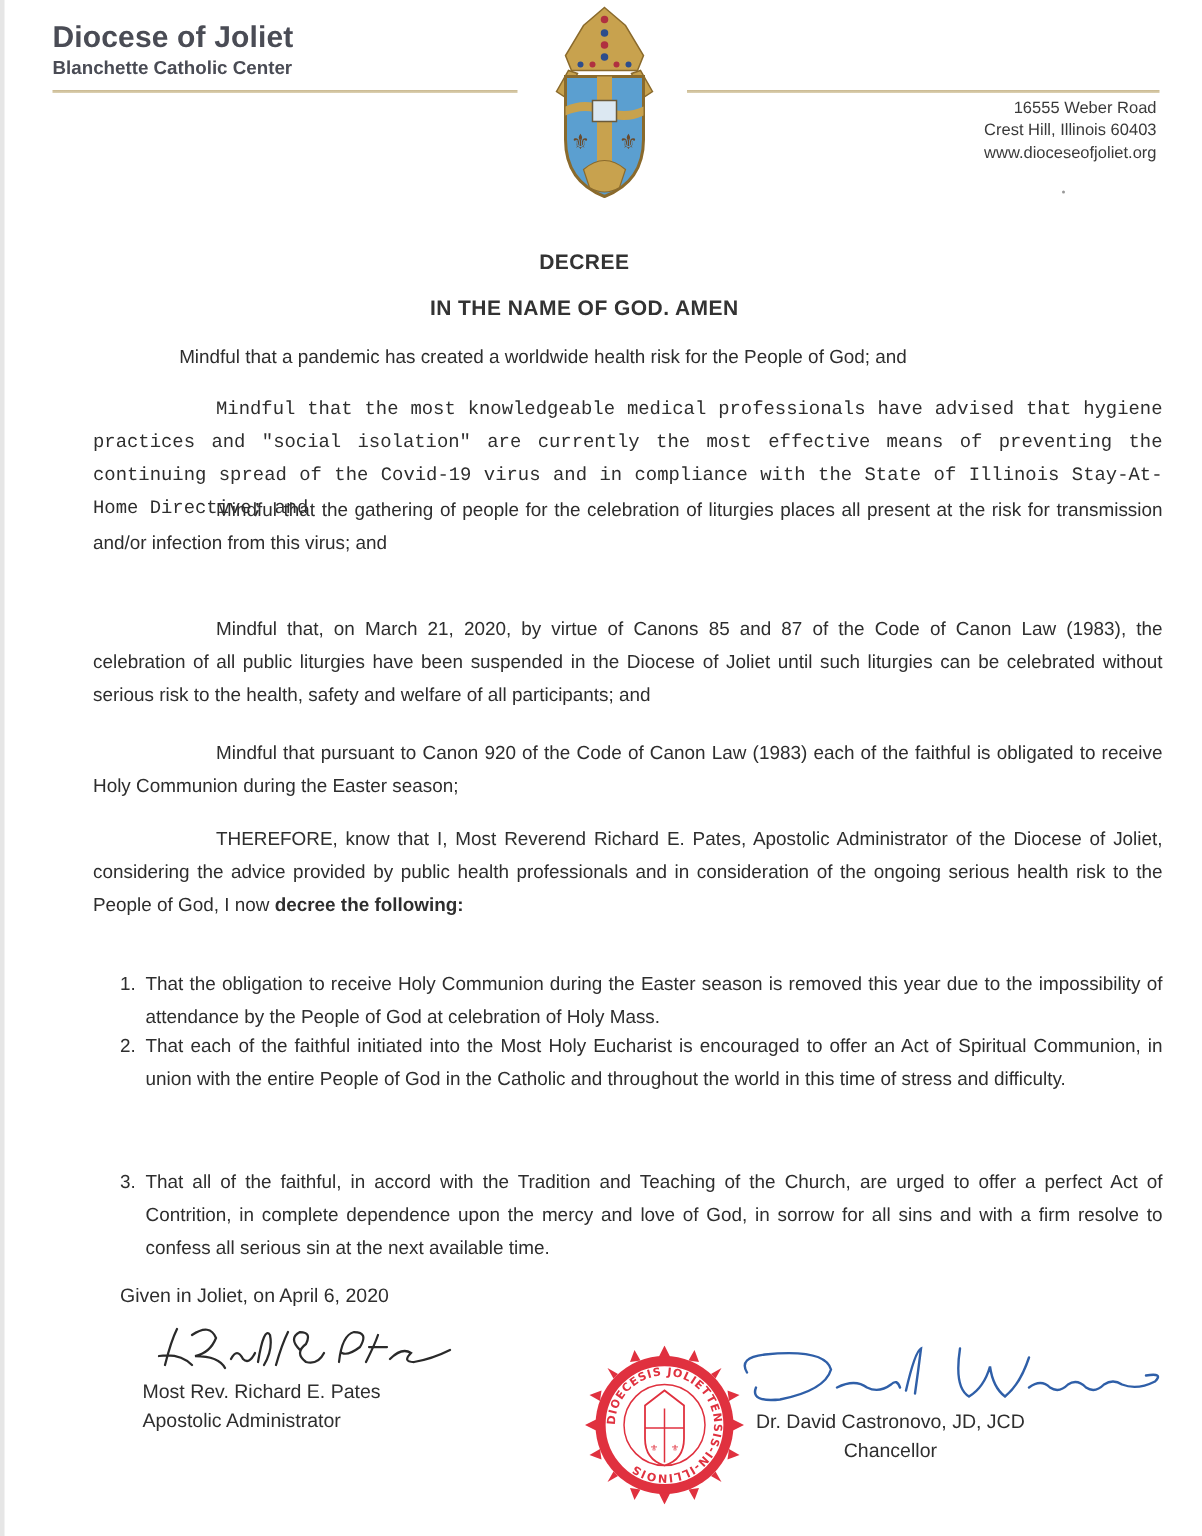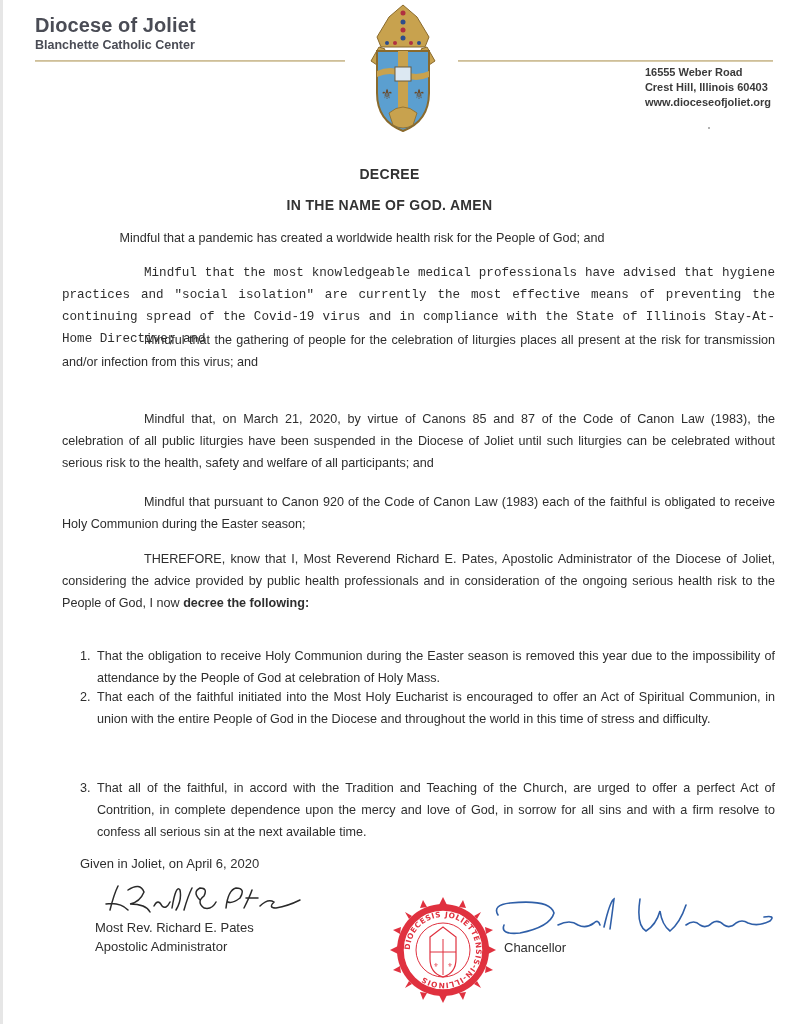--- a/index.html
+++ b/index.html
@@ -7,21 +7,21 @@
       width: 801px; height: 1024px; background: #ffffff; position: relative; overflow: hidden;
       font-family: "Liberation Sans", "DejaVu Sans", sans-serif; color: #2b2b2b;
     }
     .left-edge { position: absolute; left: 0; top: 0; width: 3px; height: 1024px; background: #e6e6e6; }
     .hdr-title { position: absolute; left: 35px; top: 14px; font-size: 20px; font-weight: bold; color: #4a4c55; letter-spacing: 0.1px; }
     .hdr-sub { position: absolute; left: 35px; top: 38px; font-size: 12.5px; font-weight: bold; color: #4a4c55; }
     .rule { position: absolute; height: 2px; background: linear-gradient(#c9b88f, #ddd2b4); }
     .rule.left { left: 35px; top: 60px; width: 310px; }
     .rule.right { left: 458px; top: 60px; width: 315px; }
     .crest { position: absolute; left: 355px; top: 3px; width: 96px; height: 130px; }
-    .addr { position: absolute; right: 30px; top: 65px; text-align: left; font-size: 11px; line-height: 15px; color: #3a3a3a; font-weight: bold; }
+    .addr { position: absolute; right: 30px; top: 65px; text-align: right; font-size: 11px; line-height: 15px; color: #3a3a3a; }
     .heading { position: absolute; left: 0; width: 779px; text-align: center; font-weight: bold; font-size: 14px; color: #333; letter-spacing: 0.3px; }
     .h1 { top: 166px; }
     .h2 { top: 187px; margin-top: 10px; }
     .para { position: absolute; left: 62px; width: 713px; font-size: 12.6px; line-height: 22px; color: #2e2e2e; text-align: justify; }
     .para .indent { display: inline-block; width: 82px; }
     .item { position: absolute; left: 80px; width: 695px; font-size: 12.6px; line-height: 22px; color: #2e2e2e; }
     .item .num { position: absolute; left: 0; top: 0; }
     .item .txt { display: block; margin-left: 17px; text-align: justify; }
     .given { position: absolute; left: 80px; top: 856px; font-size: 13px; color: #2e2e2e; }
     .sig1 { position: absolute; left: 100px; top: 880px; width: 205px; height: 40px; }
@@ -103,21 +103,21 @@
   <span class="indent"></span><span>THEREFORE, know that I, Most Reverend Richard E. Pates, Apostolic Administrator of the Diocese of Joliet, considering the advice provided by public health professionals and in consideration of the ongoing serious health risk to the People of God, I now </span><b>decree the following:</b>
 </div>
 
 <div class="item" style="top:645px;">
   <span class="num">1.</span>
   <span class="txt">That the obligation to receive Holy Communion during the Easter season is removed this year due to the impossibility of attendance by the People of God at celebration of Holy Mass.</span>
 </div>
 
 <div class="item" style="top:686px;">
   <span class="num">2.</span>
-  <span class="txt">That each of the faithful initiated into the Most Holy Eucharist is encouraged to offer an Act of Spiritual Communion, in union with the entire People of God in the Diocese and throughout the world in this time of stress and difficulty.</span>
+  <span class="txt">That each of the faithful initiated into the Most Holy Eucharist is encouraged to offer an Act of Spiritual Communion, in union with the entire People of God in the Catholic and throughout the world in this time of stress and difficulty.</span>
 </div>
 
 <div class="item" style="top:777px;">
   <span class="num">3.</span>
   <span class="txt">That all of the faithful, in accord with the Tradition and Teaching of the Church, are urged to offer a perfect Act of Contrition, in complete dependence upon the mercy and love of God, in sorrow for all sins and with a firm resolve to confess all serious sin at the next available time.</span>
 </div>
 
 <div class="given">Given in Joliet, on April 6, 2020</div>
 
 <svg class="sig1" viewBox="0 0 205 40">
@@ -163,14 +163,15 @@
   <line x1="53" y1="42" x2="53" y2="78" stroke="#e0313f" stroke-width="1"></line>
   <line x1="40" y1="55" x2="66" y2="55" stroke="#e0313f" stroke-width="1"></line>
   <text x="46" y="70" font-size="6" fill="#e0313f" text-anchor="middle" font-family="DejaVu Sans, sans-serif">⚜</text>
   <text x="60" y="70" font-size="6" fill="#e0313f" text-anchor="middle" font-family="DejaVu Sans, sans-serif">⚜</text>
 </svg>
 
 <svg class="sig2" viewBox="0 0 290 55">
   <path d="M8 20 Q2 10 20 8 Q60 4 64 18 Q60 32 30 38 Q10 40 14 30 M68 30 Q80 24 88 30 Q96 34 104 28 Q108 24 110 30 M114 32 Q120 6 124 4 Q122 20 120 34 M150 4 Q146 30 156 36 Q166 30 170 16 Q172 30 180 36 Q190 28 196 10 M196 30 Q204 24 210 30 Q216 34 222 28 Q228 24 234 30 Q240 34 246 28 Q252 24 258 28 Q268 32 280 26 Q286 20 274 22" fill="none" stroke="#2f5fa8" stroke-width="1.6" stroke-linecap="round"></path>
 </svg>
 <div class="signer2">
+  <span class="t">Dr. David Castronovo, JD, JCD</span>
   <span class="t">Chancellor</span>
 </div>
 
 </body></html>

